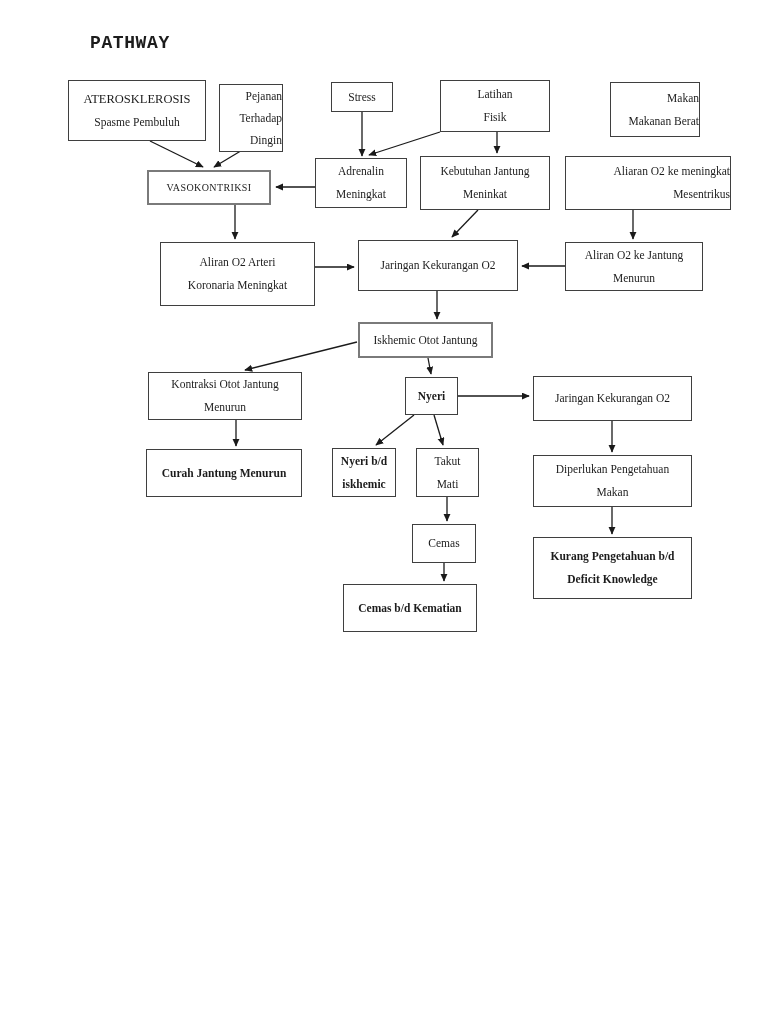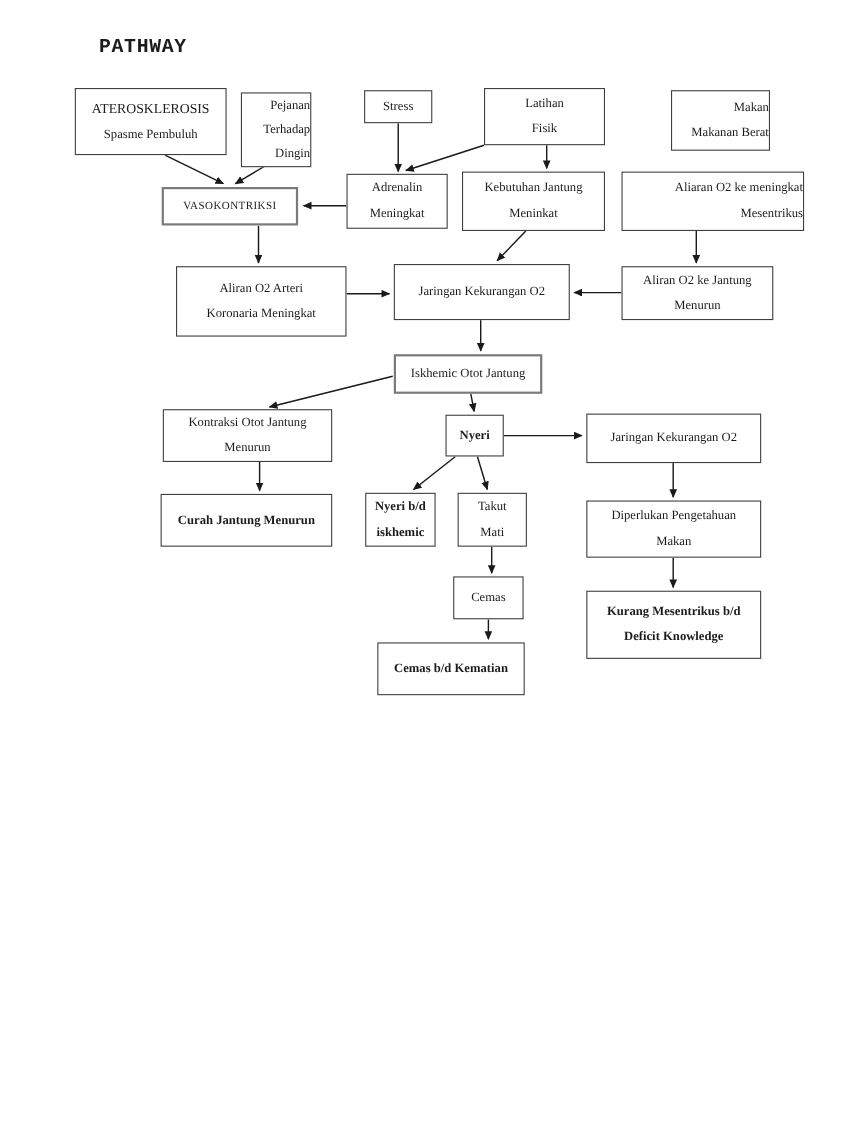--- a/index.html
+++ b/index.html
@@ -157,19 +157,19 @@
 <div class="node" style="left:533px;top:455px;width:159px;height:52px">
   <div class="ln">Diperlukan Pengetahuan</div>
   <div class="ln">Makan</div>
 </div>
 
 <div class="node" style="left:412px;top:524px;width:64px;height:39px">
   <div class="ln">Cemas</div>
 </div>
 
 <div class="node bold" style="left:533px;top:537px;width:159px;height:62px">
-  <div class="ln">Kurang Mesentrikus b/d</div>
+  <div class="ln">Kurang Pengetahuan b/d</div>
   <div class="ln">Deficit Knowledge</div>
 </div>
 
 <div class="node bold" style="left:343px;top:584px;width:134px;height:48px">
   <div class="ln">Cemas b/d Kematian</div>
 </div>
 
 </body></html>

